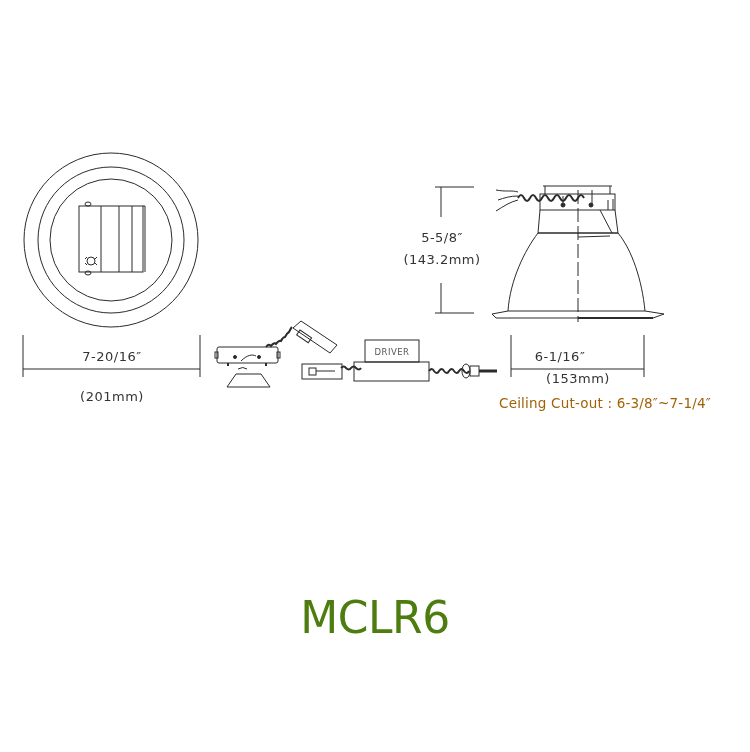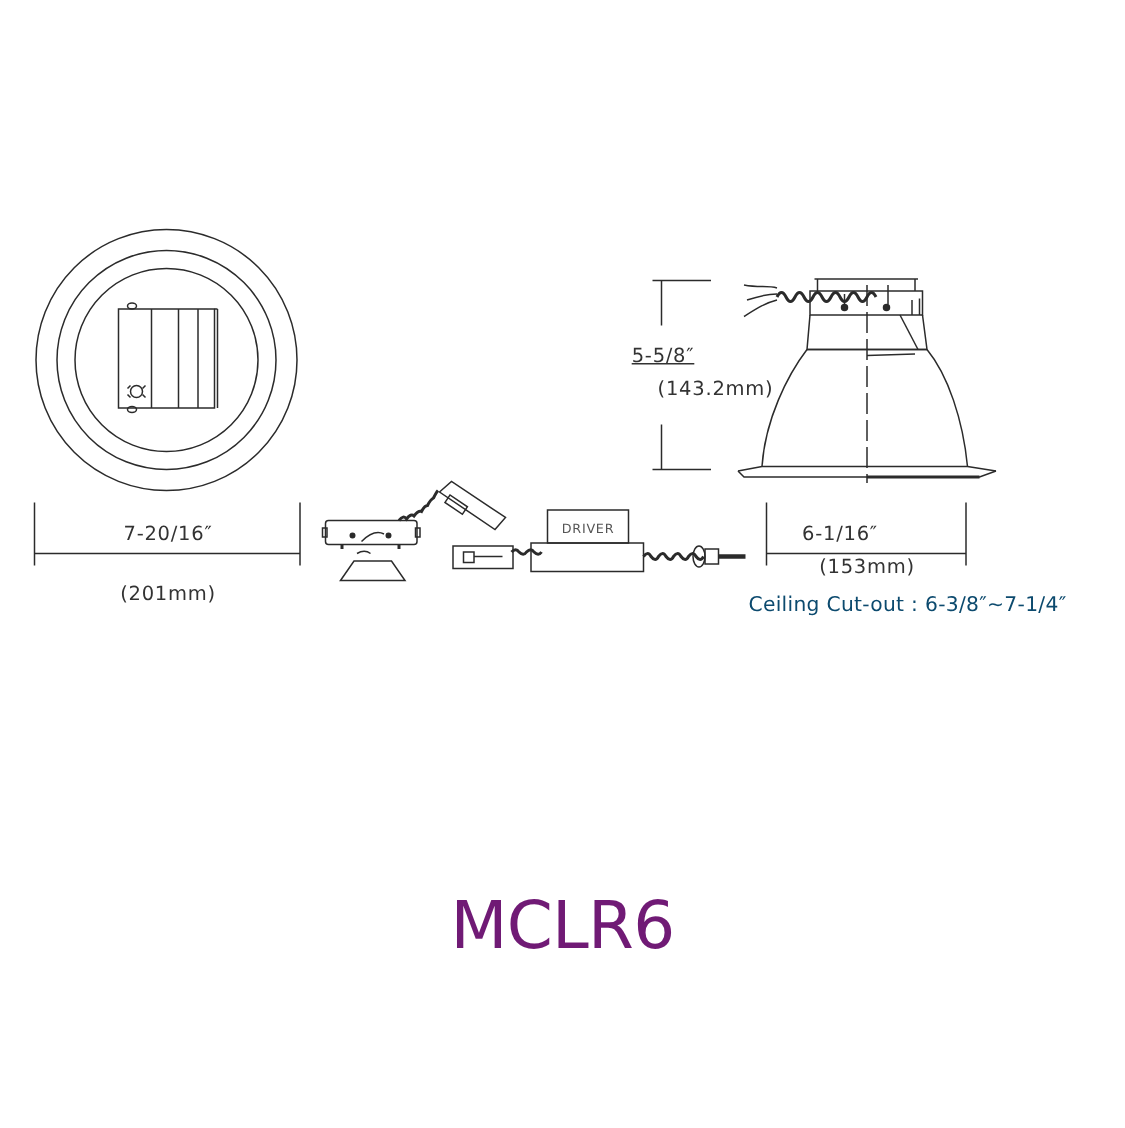--- a/index.html
+++ b/index.html
@@ -1,20 +1,20 @@
 <!DOCTYPE html>
 <html><head>
 <meta charset="utf-8">
 <style>
   html, body { margin:0; padding:0; background:#ffffff; }
   body { width:750px; height:752px; position:relative; overflow:hidden; font-family:"Liberation Sans", sans-serif; color:#2b2b2b; }
   #drawing { position:absolute; left:0; top:0; }
   .dim-text { position:absolute; font-family:"DejaVu Sans", sans-serif; font-size:13px; color:#333; white-space:nowrap; text-align:center; letter-spacing:0.5px; }
-  .cutout { position:absolute; font-family:"DejaVu Sans", sans-serif; font-size:13.5px; color:#0c4a6e; white-space:nowrap; letter-spacing:0.2px; }
-  .model { position:absolute; left:0; width:750px; top:592px; text-align:center; font-family:"DejaVu Sans", sans-serif; font-size:44px; color:#701a75; letter-spacing:-0.5px; }
+  .cutout { position:absolute; font-family:"DejaVu Sans", sans-serif; font-size:13.5px; color:#a16207; white-space:nowrap; letter-spacing:0.2px; }
+  .model { position:absolute; left:0; width:750px; top:592px; text-align:center; font-family:"DejaVu Sans", sans-serif; font-size:44px; color:#4d7c0f; letter-spacing:-0.5px; }
   .driver-label { font-family:"DejaVu Sans", sans-serif; font-size:8.5px; fill:#555; letter-spacing:0.5px; }
 </style>
 </head>
 <body>
 
 <svg id="drawing" width="750" height="752" viewBox="0 0 750 752" xmlns="http://www.w3.org/2000/svg" fill="none" stroke="#2b2b2b" stroke-width="1">
 
   <g>
     <circle cx="111" cy="240" r="87" stroke-width="1"></circle>
     <circle cx="111" cy="240" r="73" stroke-width="1"></circle>
@@ -116,21 +116,21 @@
     <path d="M429 371 q3 -4 5 0 q3 4 5 0 q3 -4 5 0 q3 4 5 0 q3 -4 5 0 q3 4 5 0 q3 -4 5 0 q3 4 5 0" stroke-width="2"></path>
     <ellipse cx="466" cy="371" rx="4" ry="7"></ellipse>
     <rect x="470" y="366" width="9" height="10"></rect>
     <line x1="479" y1="371" x2="497" y2="371" stroke-width="3"></line>
   </g>
 </svg>
 
 <div class="dim-text" style="left:60px; top:349px; width:104px;">7-20/16″</div>
 <div class="dim-text" style="left:60px; top:389px; width:104px;">(201mm)</div>
 
-<div class="dim-text" style="left:398px; top:230px; width:88px;text-decoration:underline;">5-5/8″</div>
-<div class="dim-text" style="left:398px; top:252px; width:88px;margin-left:35px;">(143.2mm)</div>
+<div class="dim-text" style="left:398px; top:230px; width:88px;">5-5/8″</div>
+<div class="dim-text" style="left:398px; top:252px; width:88px;">(143.2mm)</div>
 
 <div class="dim-text" style="left:512px; top:349px; width:96px;">6-1/16″</div>
 <div class="dim-text" style="left:530px; top:371px; width:96px;">(153mm)</div>
 
 <div class="cutout" style="left:499px; top:395px;">Ceiling Cut-out : 6-3/8″~7-1/4″</div>
 
 <div class="model">MCLR6</div>
 
 </body></html>

